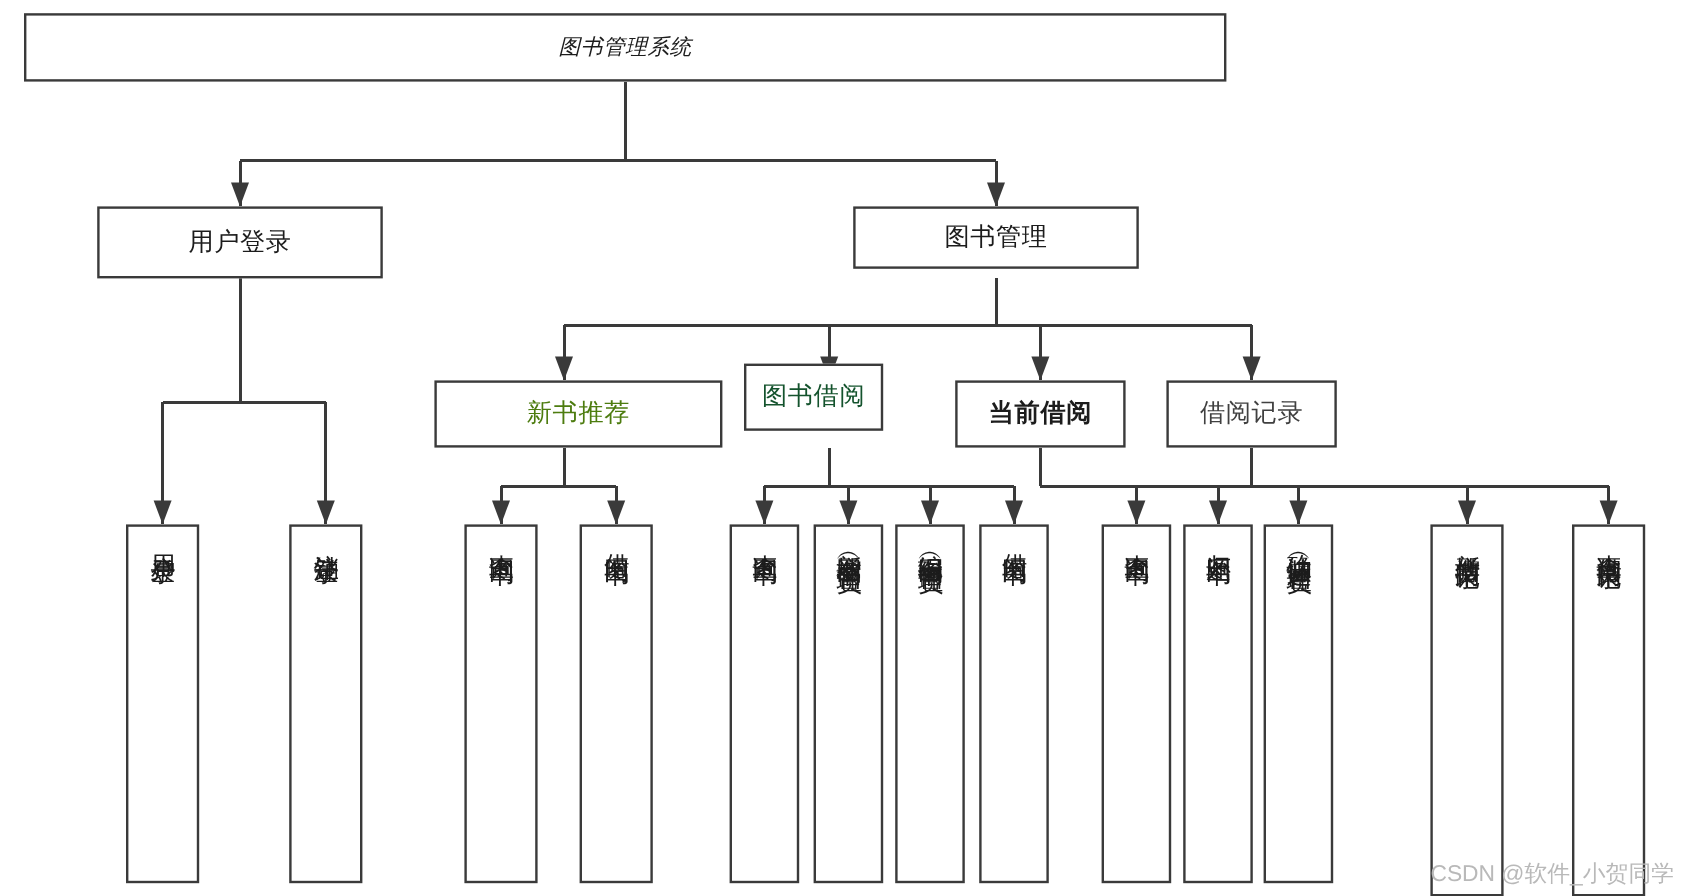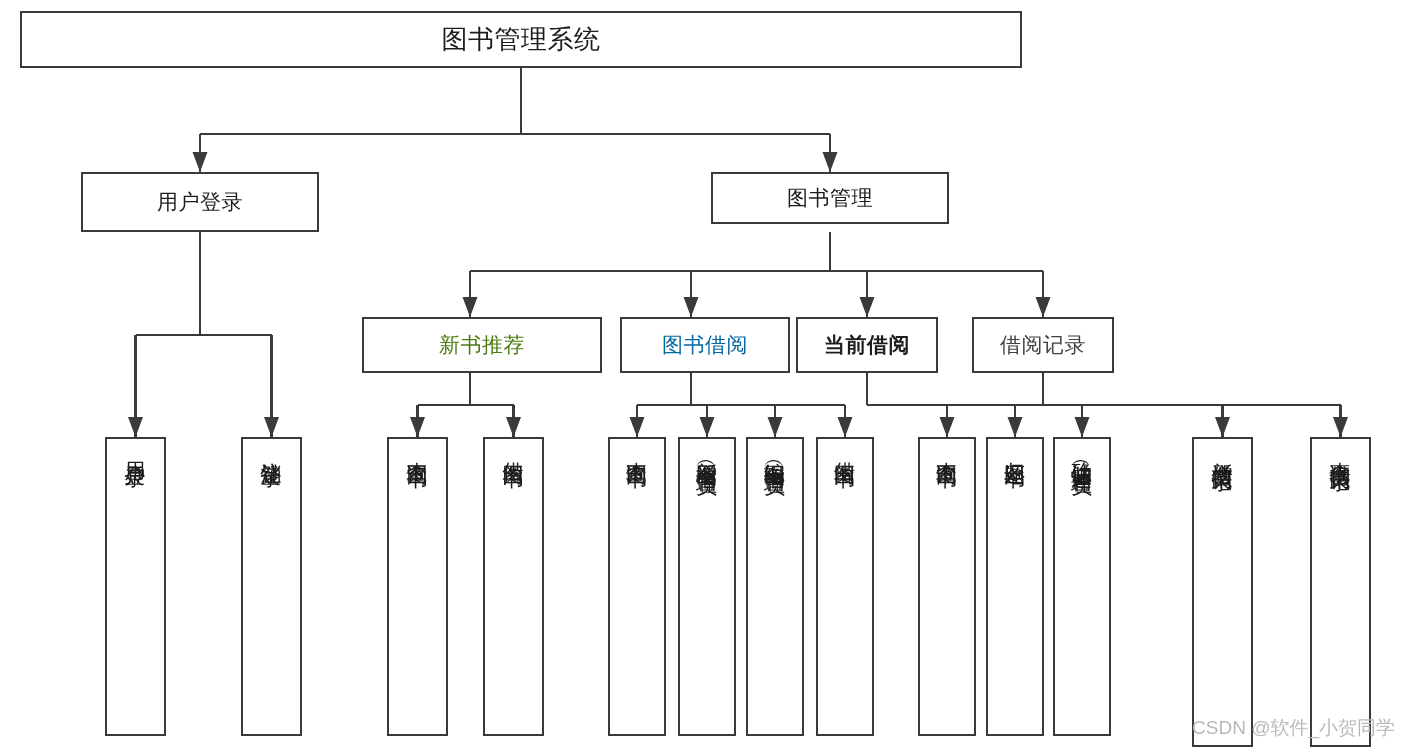--- a/index.html
+++ b/index.html
@@ -35,21 +35,21 @@
     justify-content:center;
     padding-top:6px;
   }
   .node.vert .label{
     writing-mode:vertical-rl;
     text-orientation:upright;
     font-size:21px;
     letter-spacing:2px;
     line-height:1;
   }
-  .node.root .label{font-size:26px;}
+  .node.root .label{font-size:18px;font-style:italic;}
 
   #watermark{
     position:absolute;
     right:10px;
     bottom:6px;
     font-size:19px;
     color:#b9b9b9;
     white-space:nowrap;
     pointer-events:none;
   }
@@ -118,21 +118,21 @@
       </div>
       <div class="node horiz" style="left: 81px; top: 172px; width: 238px; height: 60px; border-color: rgb(58, 58, 58); color: rgb(28, 28, 28);">
         <span class="label">用户登录</span>
       </div>
       <div class="node horiz" style="left: 711px; top: 172px; width: 238px; height: 52px; border-color: rgb(58, 58, 58); color: rgb(28, 28, 28);">
         <span class="label">图书管理</span>
       </div>
       <div class="node horiz" style="left: 362px; top: 317px; width: 240px; height: 56px; border-color: rgb(58, 58, 58); color: #4d7c0f;">
         <span class="label">新书推荐</span>
       </div>
-      <div class="node horiz" style="left: 620px; top: 317px; width: 170px; height: 56px; border-color: rgb(58, 58, 58); color: #0369a1;">
+      <div class="node horiz" style="left: 620px; top: 303px; width: 116px; height: 56px; border-color: rgb(58, 58, 58); color: #14532d;">
         <span class="label">图书借阅</span>
       </div>
       <div class="node horiz" style="left: 796px; top: 317px; width: 142px; height: 56px; border-color: rgb(58, 58, 58); color: rgb(28, 28, 28); font-weight: bold;">
         <span class="label">当前借阅</span>
       </div>
       <div class="node horiz" style="left: 972px; top: 317px; width: 142px; height: 56px; border-color: rgb(58, 58, 58); color: #404040;">
         <span class="label">借阅记录</span>
       </div>
       <div class="node vert" style="left: 105px; top: 437px; width: 61px; height: 299px; border-color: rgb(58, 58, 58); color: rgb(28, 28, 28);">
         <span class="label">用户登录</span>

